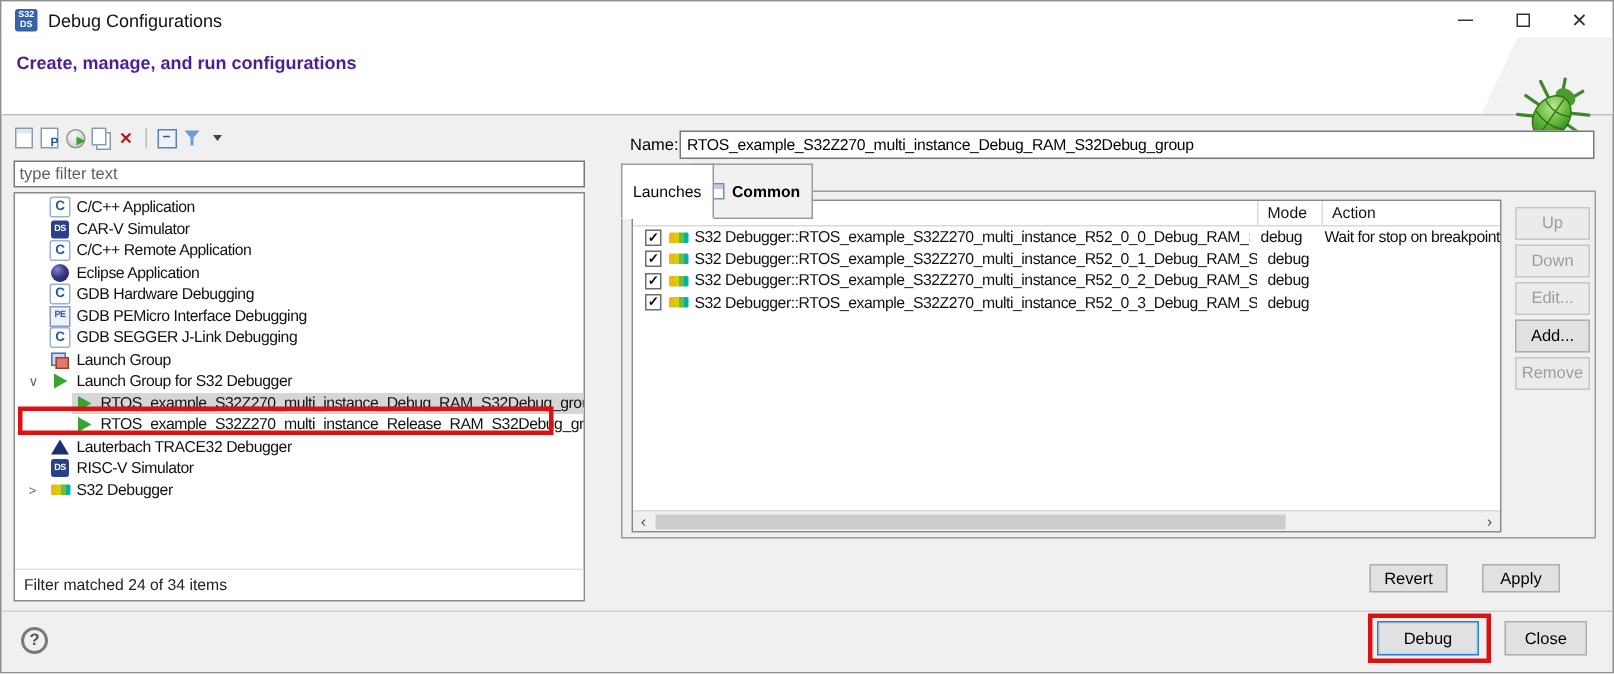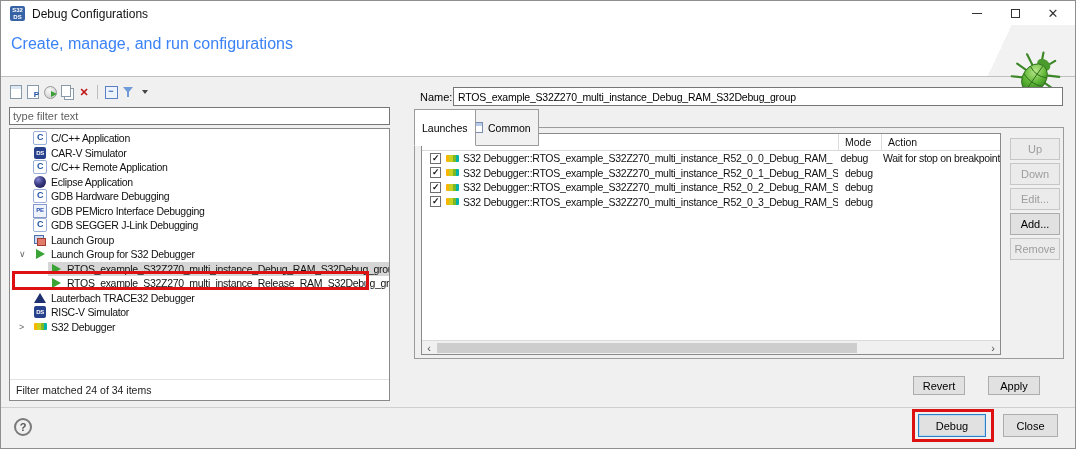--- a/index.html
+++ b/index.html
@@ -17,21 +17,21 @@
   .winbtn { position:absolute; top:0; width:32px; height:24px; display:flex; align-items:center;
             justify-content:center; color:#222; }
   .winbtn.min { left:960px; } .winbtn.max { left:998px; } .winbtn.cls { left:1036px; }
   .glyph-min { width:10px; height:1px; background:#333; }
   .glyph-max { width:9px; height:9px; border:1px solid #333; }
   .glyph-cls { font-size:13px; line-height:13px; color:#333; }
   .header { position:absolute; left:0; top:24px; right:0; height:52px; background:#fff;
             border-bottom:1px solid #c0c0c0; }
   .header-swoosh { position:absolute; right:0; top:0; width:170px; height:51px;
                    background:linear-gradient(115deg,#ffffff 55%,#f2f2f2 55%); }
-  .subtitle { position:absolute; left:10px; top:10px; font-size:16px; font-weight:normal; color:#3b82f6; }
+  .subtitle { position:absolute; left:10px; top:10px; font-size:12px; font-weight:bold; color:#4c1d95; }
   .bug { position:absolute; left:1008px; top:24px; }
 
   
   .toolbar { position:absolute; left:8px; top:82px; height:18px; display:flex; gap:3px; align-items:center; }
   .filter-input { position:absolute; left:8px; top:106px; width:381px; height:18px;
                   border:1px solid #767676; background:#fff; font:11px "Liberation Sans",sans-serif;
                   color:#5f5f5f; padding:0 3px; outline:none; }
   .tree-box { position:absolute; left:8px; top:127px; width:381px; height:273px; background:#fff;
               border:1px solid #898989; overflow:hidden; }
   .tree { position:absolute; left:0; top:2px; right:0; }
@@ -47,21 +47,21 @@
 
   
   .name-label { position:absolute; left:419px; top:90px; font-size:11px; color:#000; }
   .name-input { position:absolute; left:452px; top:86px; width:610px; height:19px;
                 border:1px solid #767676; background:#fff; font:10.5px "Liberation Sans",sans-serif;
                 letter-spacing:-0.2px; color:#000; padding:0 4px; outline:none; }
   .tab { position:absolute; top:108px; height:37px; display:flex; align-items:center; gap:4px;
          font-size:10.5px; padding:0 7px; border:1px solid #9b9b9b; }
   .tab.active { background:#fff; border-bottom:1px solid #fff; z-index:3; }
   .tab.plain  { background:#f1f1f1; z-index:2; }
-  .tab-launches { left:413px; } .tab-common { left:461px; }
+  .tab-launches { left:413px; } .tab-common { left:461px;font-weight:bold; }
   .group-box { position:absolute; left:413px; top:126px; width:650px; height:232px;
                border:1px solid #9b9b9b; background:#f0f0f0; }
   .table { position:absolute; left:6px; top:5px; width:580px; height:222px; background:#fff;
            border:1px solid #8a8a8a; overflow:hidden; }
   .thead { display:flex; height:17px; border-bottom:1px solid #d9d9d9; font-size:10.5px; color:#111;
            align-items:center; }
   .th { padding-left:6px; height:17px; display:flex; align-items:center; }
   .th-name { width:416px; } .th-mode { width:43px; border-left:1px solid #dcdcdc; }
   .th-action { flex:1; border-left:1px solid #dcdcdc; }
   .trow { display:flex; height:14.5px; align-items:center; font-size:10.5px; letter-spacing:-0.3px; color:#111; }

